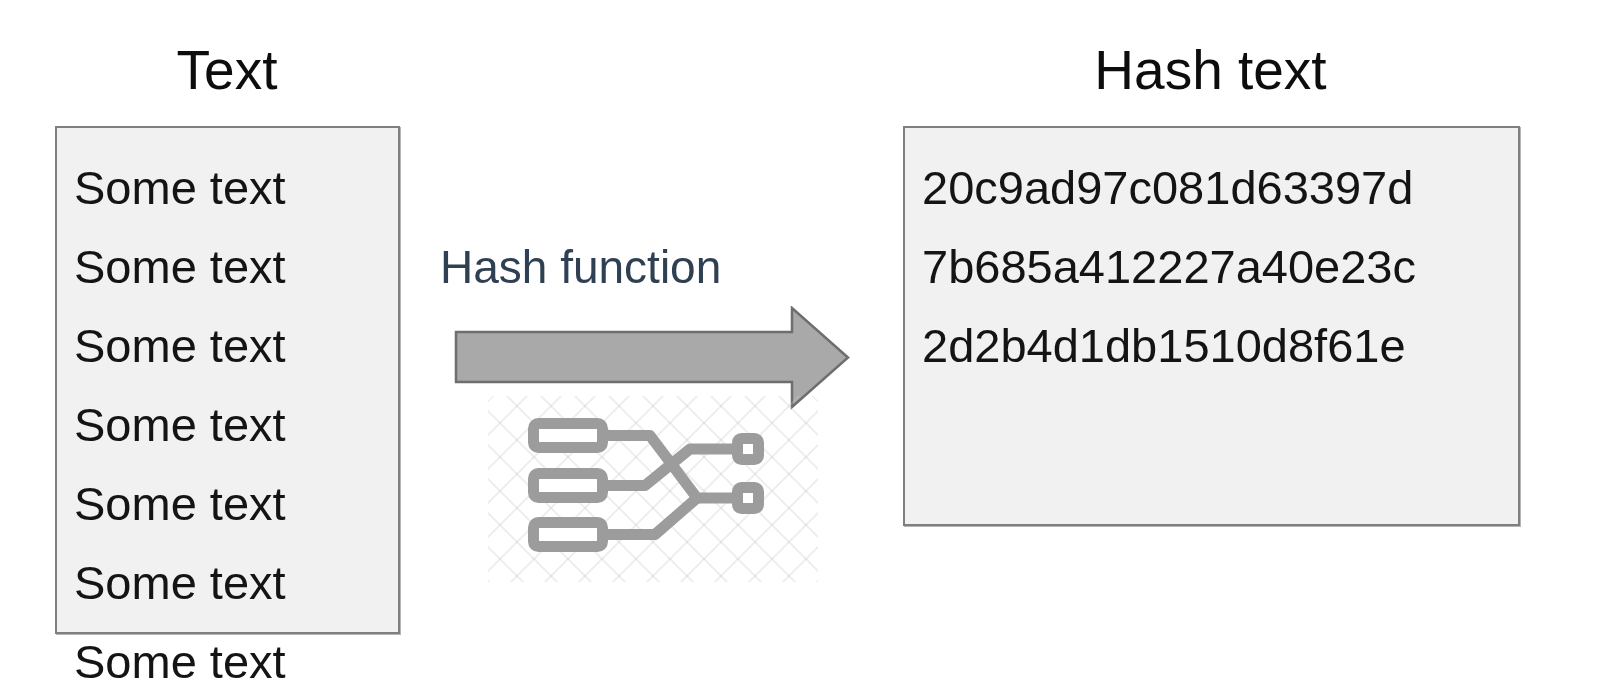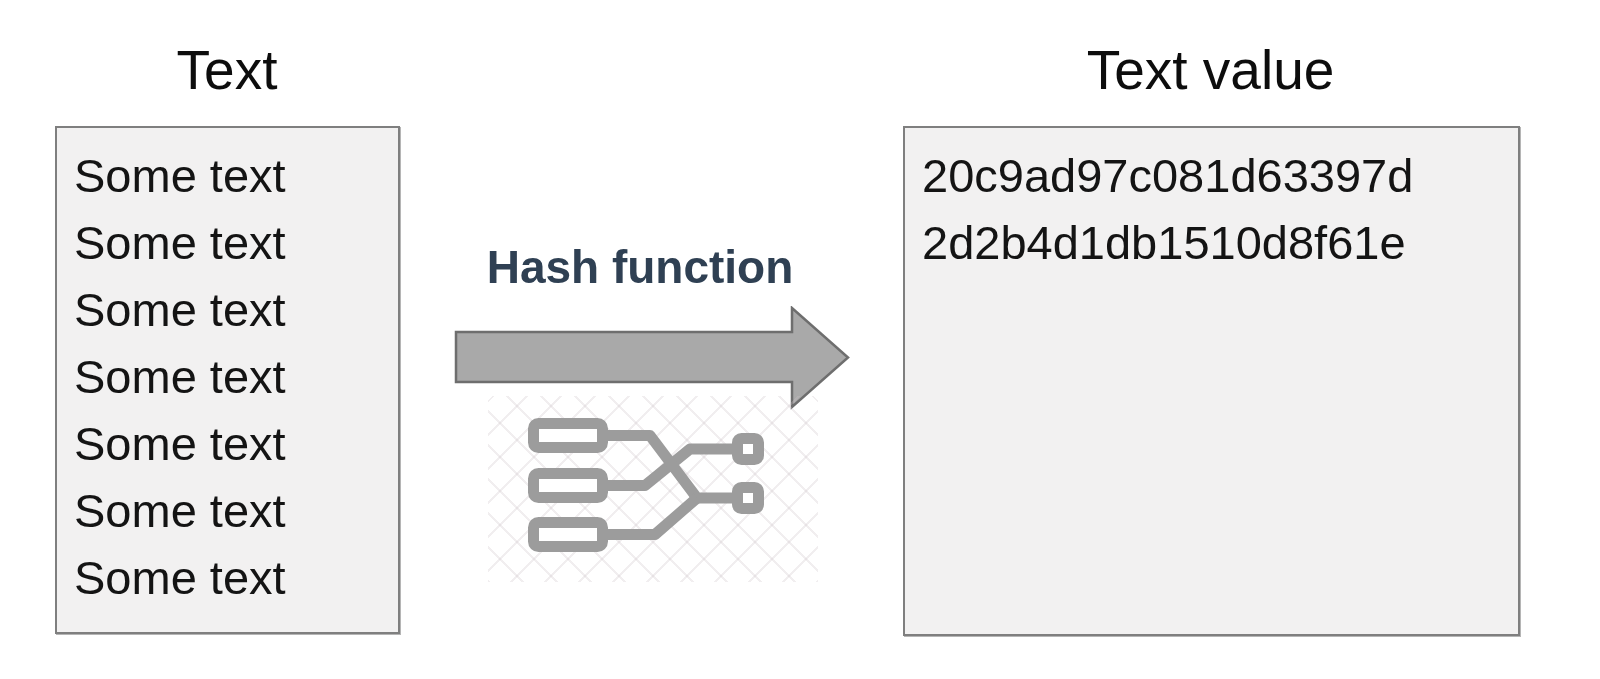--- a/index.html
+++ b/index.html
@@ -16,31 +16,31 @@
   #title-left{left:52px;width:350px;}
   #title-right{left:903px;width:615px;}
   .data-box{
     position:absolute;top:126px;
     background:var(--box-bg,#f2f1f1);
     border:2px solid var(--box-border,#7f7f7f);
     box-sizing:border-box;
     box-shadow:1px 1px 0 rgba(90,90,90,.45);
   }
   #box-left{left:55px;width:345px;height:508px;}
-  #box-right{left:903px;width:617px;height:510px;}
+  #box-right{left:903px;width:617px;height:400px;}
   .box-lines{
     padding:14px 0 0 17px;
   }
   .box-line{
-    font-size:47px;line-height:67px;color:#141414;white-space:nowrap;
+    font-size:47px;line-height:67px;color:#141414;white-space:nowrap;margin-top:12px;
   }
   #hash-function-label{
     position:absolute;left:440px;top:238px;width:400px;
-    text-align:center;font-size:46px;line-height:58px;
-    color:var(--label-color,#2f4053);white-space:nowrap;font-weight:bold;
+    font-size:46px;line-height:58px;
+    color:var(--label-color,#2f4053);white-space:nowrap;
   }
   #arrow-svg{position:absolute;left:452px;top:306px;}
   #arrow-svg polygon{
     fill:var(--arrow-fill,#a9a9a9);
     stroke:var(--arrow-stroke,#6e6e6e);
     stroke-width:2.5;
     stroke-linejoin:miter;
   }
   #watermark{
     position:absolute;left:488px;top:396px;width:330px;height:186px;
@@ -55,21 +55,21 @@
   }
   #hash-icon-svg .node{
     fill:#ffffff;stroke:var(--icon-gray,#9c9c9c);
     stroke-width:11;stroke-linejoin:round;
   }
 </style>
 </head>
 <body>
 
 <div id="title-left" class="col-title">Text</div>
-<div id="title-right" class="col-title">Text value</div>
+<div id="title-right" class="col-title">Hash text</div>
 
 <div id="box-left" class="data-box">
   <div class="box-lines">
     <div class="box-line">Some text</div>
     <div class="box-line">Some text</div>
     <div class="box-line">Some text</div>
     <div class="box-line">Some text</div>
     <div class="box-line">Some text</div>
     <div class="box-line">Some text</div>
     <div class="box-line">Some text</div>
@@ -91,15 +91,16 @@
   <rect class="node" x="30.5" y="25.5" width="69" height="24" rx="5"></rect>
   <rect class="node" x="30.5" y="75.5" width="69" height="24" rx="5"></rect>
   <rect class="node" x="30.5" y="124.5" width="69" height="24" rx="5"></rect>
   <rect class="node" x="234.5" y="40.5" width="21" height="21" rx="4"></rect>
   <rect class="node" x="234.5" y="89.5" width="21" height="21" rx="4"></rect>
 </svg>
 
 <div id="box-right" class="data-box">
   <div class="box-lines">
     <div class="box-line">20c9ad97c081d63397d</div>
+    <div class="box-line">7b685a412227a40e23c</div>
     <div class="box-line">2d2b4d1db1510d8f61e</div>
   </div>
 </div>
 
 </body></html>

